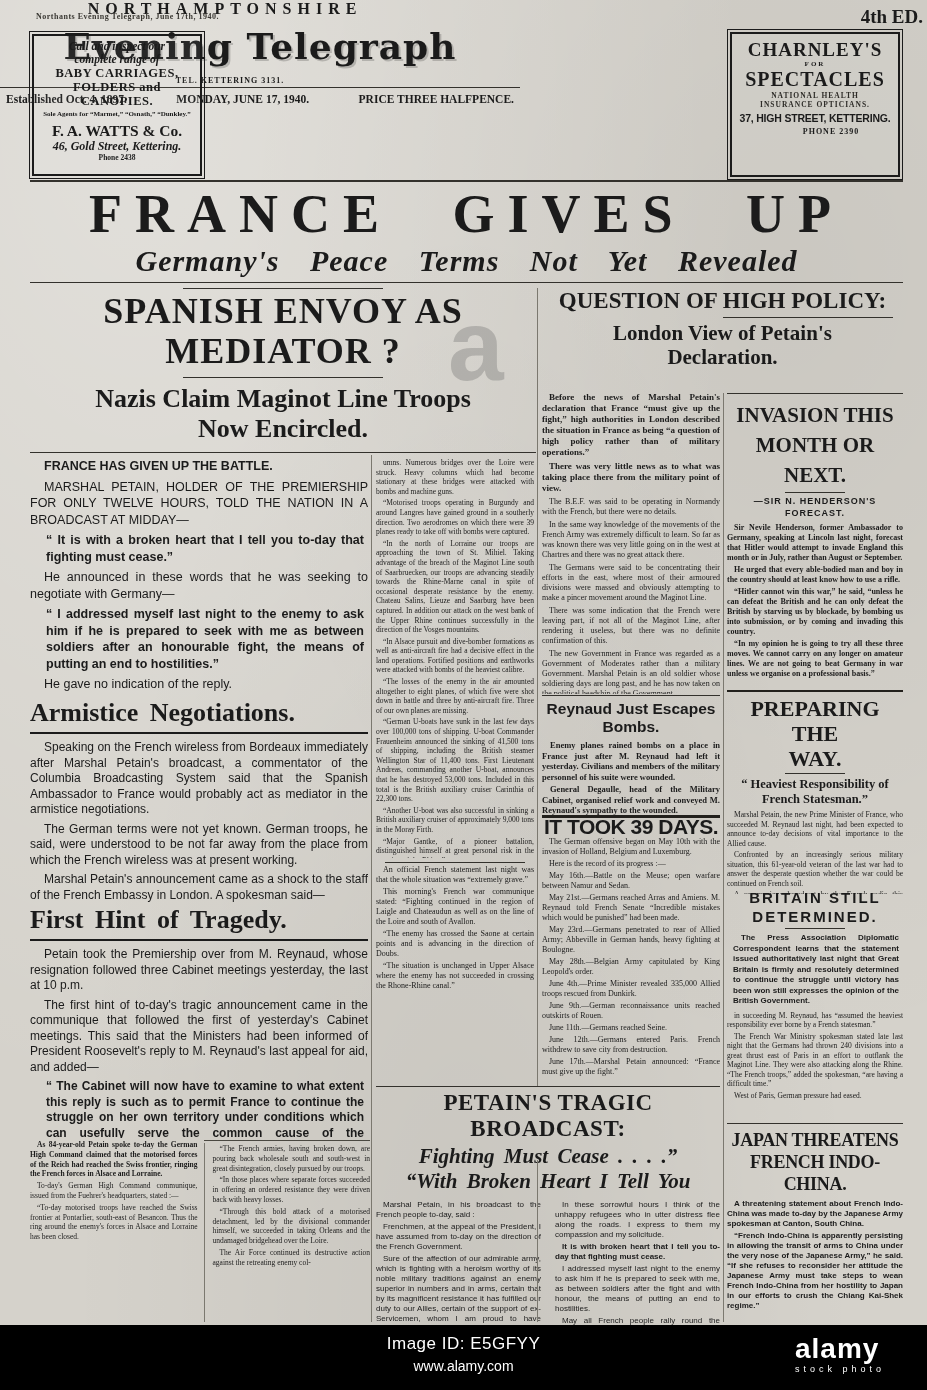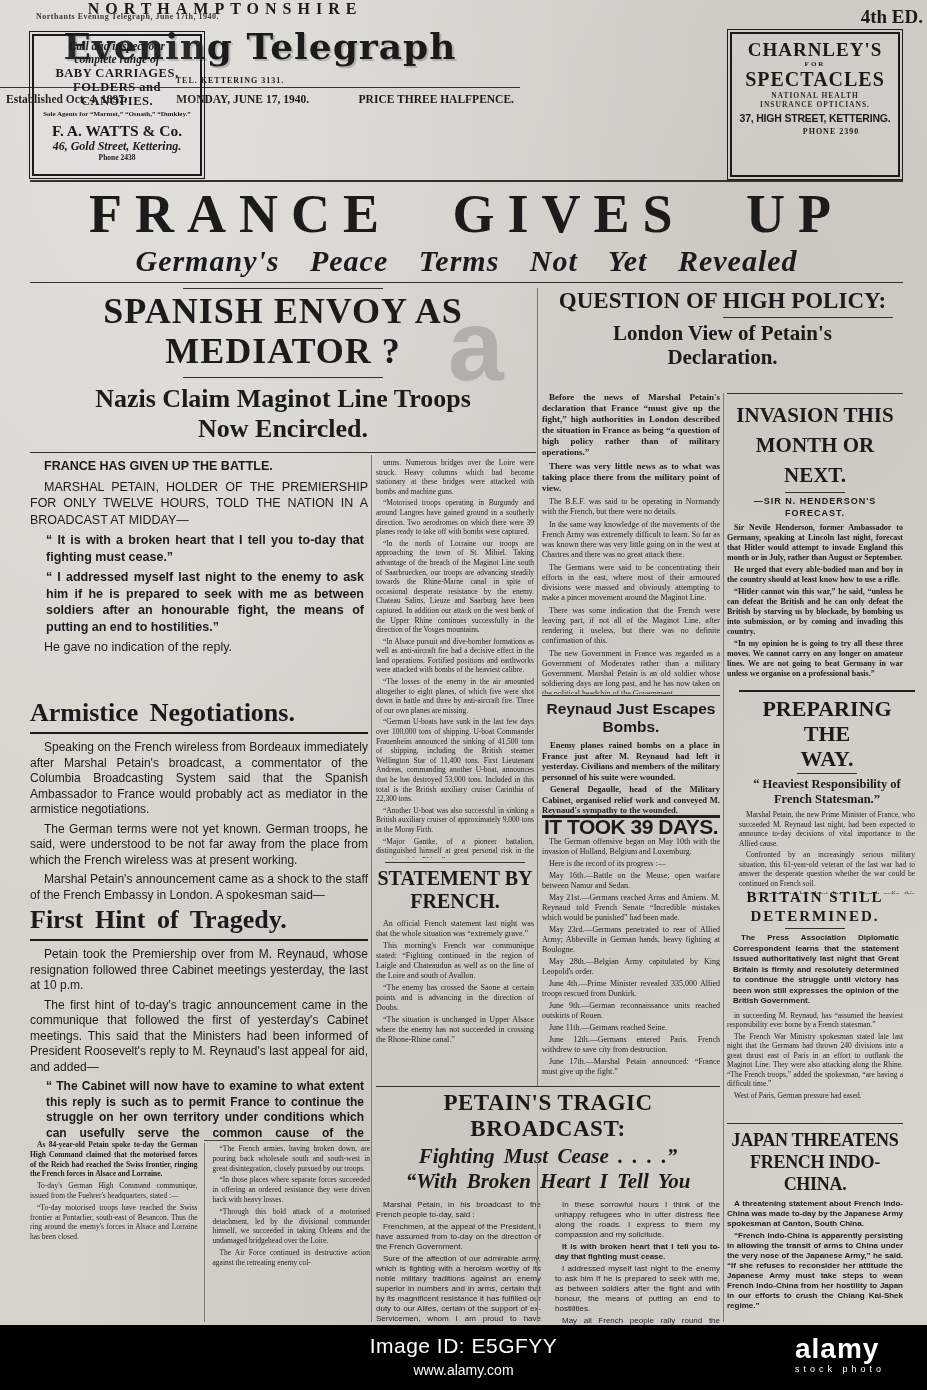--- a/index.html
+++ b/index.html
@@ -111,38 +111,38 @@
   #days{left:542px;top:815px;width:178px;height:275px;border-top:3px solid #22201c;padding-top:4px;font-size:8px;line-height:10px;}
   #days-h{font-family:"Liberation Sans",sans-serif;font-weight:bold;font-size:21px;letter-spacing:-.5px;text-align:center;margin-bottom:5px;}
   #days p{text-indent:7px;margin-bottom:2px;}
 
   
   #invasion{left:727px;top:393px;width:176px;height:297px;border-top:1px solid #33312c;padding-top:6px;}
   .inv-h{font-weight:bold;font-size:21px;line-height:30px;text-align:center;}
   .inv-by{font-family:"Liberation Sans",sans-serif;font-weight:bold;font-size:9px;line-height:12px;letter-spacing:1px;text-align:center;}
   #invasion .body,#preparing .body{font-size:8px;line-height:10px;margin-top:4px;}
   #invasion .body p{font-weight:bold;text-indent:7px;margin-bottom:2px;}
-  #preparing{left:727px;top:690px;width:176px;height:198px;border-top:2px solid #22201c;padding-top:4px;margin-left:12px;}
+  #preparing{left:727px;top:690px;width:176px;height:198px;border-top:2px solid #22201c;padding-top:4px;}
   .prep-h{font-weight:bold;font-size:22px;line-height:25px;text-align:center;}
   .prep-sub{font-weight:bold;font-size:12.5px;line-height:14.5px;text-align:center;margin-top:3px;}
   #preparing .body p{text-indent:7px;margin-bottom:2px;font-size:7.5px;line-height:9.5px;}
   #britain{left:727px;top:888px;width:176px;height:235px;}
-  .brit-h{font-family:Liberation Serif, serif;font-weight:bold;font-size:15px;line-height:19px;letter-spacing:2px;text-align:center;}
+  .brit-h{font-family:Liberation Sans, sans-serif;font-weight:bold;font-size:15px;line-height:19px;letter-spacing:2px;text-align:center;}
   #brit-lead p{font-family:"Liberation Sans",sans-serif;font-weight:bold;font-size:8px;line-height:10.5px;text-align:justify;text-indent:8px;margin:4px 4px 4px 6px;}
   #brit-cont p{font-size:7.5px;line-height:9.5px;text-align:justify;text-indent:7px;margin-bottom:2px;}
   #japan{left:727px;top:1123px;width:176px;height:200px;border-top:1px solid #33312c;padding-top:5px;}
   .jap-h{font-weight:bold;font-size:18px;line-height:22px;letter-spacing:-.3px;text-align:center;}
   #japan .body{margin-top:4px;}
   #japan .body p{font-family:"Liberation Sans",sans-serif;font-weight:bold;font-size:8px;line-height:10px;text-align:justify;text-indent:7px;margin-bottom:2px;}
 
   
   #wm-a{position:absolute;left:448px;top:288px;font-size:100px;font-weight:bold;font-family:"Liberation Sans",sans-serif;color:rgba(95,95,95,.30);}
   #footer{position:absolute;left:0;top:1325px;width:927px;height:65px;background:#000;color:#fff;font-family:"Liberation Sans",sans-serif;}
   #footer-center{position:absolute;left:0;right:0;top:9px;text-align:center;}
-  #footer-id{font-size:21px;letter-spacing:.5px;}
+  #footer-id{font-size:17px;letter-spacing:.5px;}
   #footer-url{font-size:14px;margin-top:4px;}
   #footer-brand{position:absolute;right:42px;top:10px;text-align:left;}
   .brand-word{font-weight:bold;font-size:28px;line-height:28px;letter-spacing:1px;}
   .brand-sub{font-size:9px;letter-spacing:4px;margin-top:1px;}
 </style>
 </head>
 <body>
 
 <div id="page">
 
@@ -200,20 +200,21 @@
       <div>Nazis Claim Maginot Line Troops</div>
       <div>Now Encircled.</div>
     </div>
   </div>
   <div class="hrl" style="left:30px;top:452px;width:506px;height:1px;"></div>
 
   <div class="sec sans jst" id="left-lead">
       <p class="b">FRANCE HAS GIVEN UP THE BATTLE.</p>
       <p>MARSHAL PETAIN, HOLDER OF THE PREMIERSHIP FOR ONLY TWELVE HOURS, TOLD THE NATION IN A BROADCAST AT MIDDAY—</p>
       <p class="q">“ It is with a broken heart that I tell you to-day that fighting must cease.”</p>
+      <p>He announced in these words that he was seeking to negotiate with Germany—</p>
       <p class="q">“ I addressed myself last night to the enemy to ask him if he is prepared to seek with me as between soldiers after an honourable fight, the means of putting an end to hostilities.”</p>
       <p>He gave no indication of the reply.</p>
     </div>
 
   <div class="sec sans jst" id="armistice">
     <div class="script-head">Armistice Negotiations.</div>
     <div>
         <p>Speaking on the French wireless from Bordeaux immediately after Marshal Petain's broadcast, a commentator of the Columbia Broadcasting System said that the Spanish Ambassador to France would probably act as mediator in the armistice negotiations.</p>
         <p>The German terms were not yet known. German troops, he said, were understood to be not far away from the place from which the French wireless was at present working.</p>
         <p>Marshal Petain's announcement came as a shock to the staff of the French Embassy in London. A spokesman said—</p>
@@ -249,24 +250,20 @@
       <p>“In the north of Lorraine our troops are approaching the town of St. Mihiel. Taking advantage of the breach of the Maginot Line south of Saarbruecken, our troops are advancing steadily towards the Rhine-Marne canal in spite of occasional desperate resistance by the enemy. Chateau Salins, Lieuze and Saarburg have been captured. In addition our attack on the west bank of the Upper Rhine continues successfully in the direction of the Vosges mountains.</p>
       <p>“In Alsace pursuit and dive-bomber formations as well as anti-aircraft fire had a decisive effect in the land operations. Fortified positions and earthworks were attacked with bombs of the heaviest calibre.</p>
       <p>“The losses of the enemy in the air amounted altogether to eight planes, of which five were shot down in battle and three by anti-aircraft fire. Three of our own planes are missing.</p>
       <p>“German U-boats have sunk in the last few days over 100,000 tons of shipping. U-boat Commander Frauenheim announced the sinking of 41,500 tons of shipping, including the British steamer Wellington Star of 11,400 tons. First Lieutenant Andreas, commanding another U-boat, announces that he has destroyed 53,000 tons. Included in this total is the British auxiliary cruiser Carinthia of 22,300 tons.</p>
       <p>“Another U-boat was also successful in sinking a British auxiliary cruiser of approximately 9,000 tons in the Moray Firth.</p>
       <p>“Major Gantke, of a pioneer battalion, distinguished himself at great personal risk in the crossing of the Rhine.”</p>
     </div>
 
   <div class="sec serif jst" id="mid-statement">
     <div class="rule-c w140"></div>
-    <div class="mid-head">
-      <div>STATEMENT BY</div>
-      <div>FRENCH.</div>
-    </div>
     <div>
         <p>An official French statement last night was that the whole situation was “extremely grave.”</p>
         <p>This morning's French war communique stated: “Fighting continued in the region of Laigle and Chateaudun as well as on the line of the Loire and south of Avallon.</p>
         <p>“The enemy has crossed the Saone at certain points and is advancing in the direction of Doubs.</p>
         <p>“The situation is unchanged in Upper Alsace where the enemy has not succeeded in crossing the Rhone-Rhine canal.”</p>
       </div>
   </div>
 
   <div class="hrl" style="left:376px;top:1086px;width:344px;height:1px;"></div>
   <div class="sec serif" id="petain">

